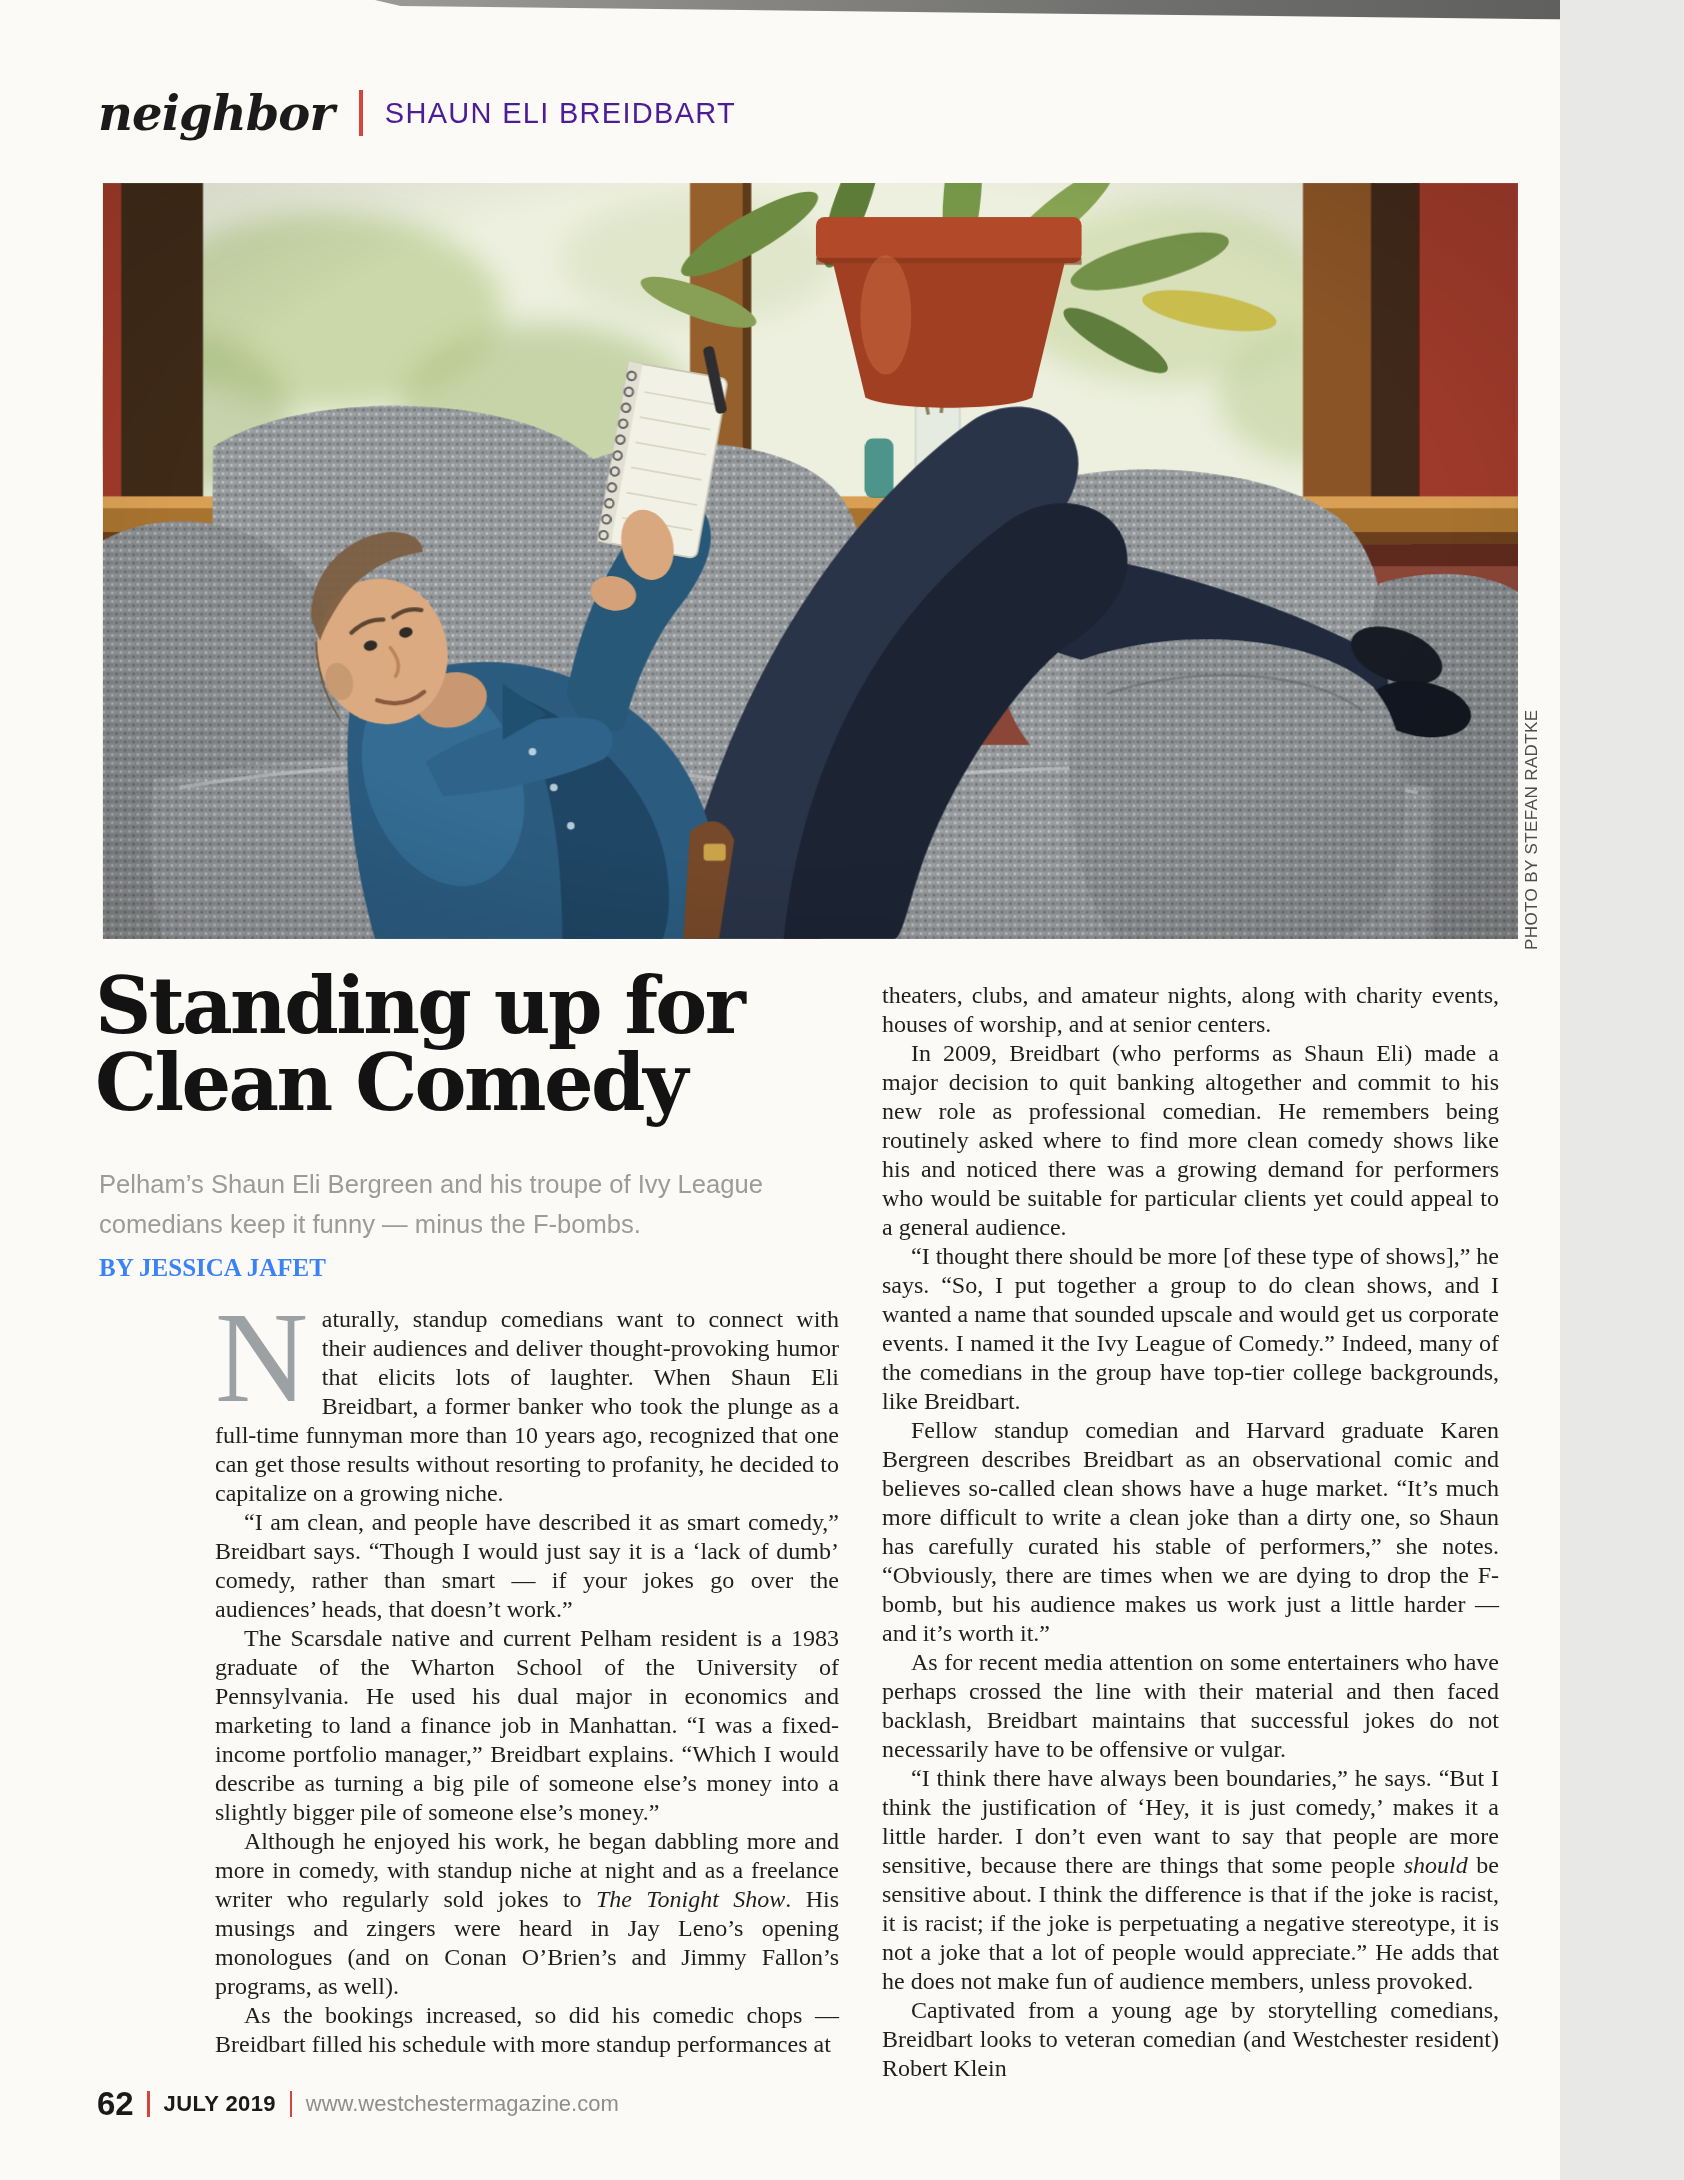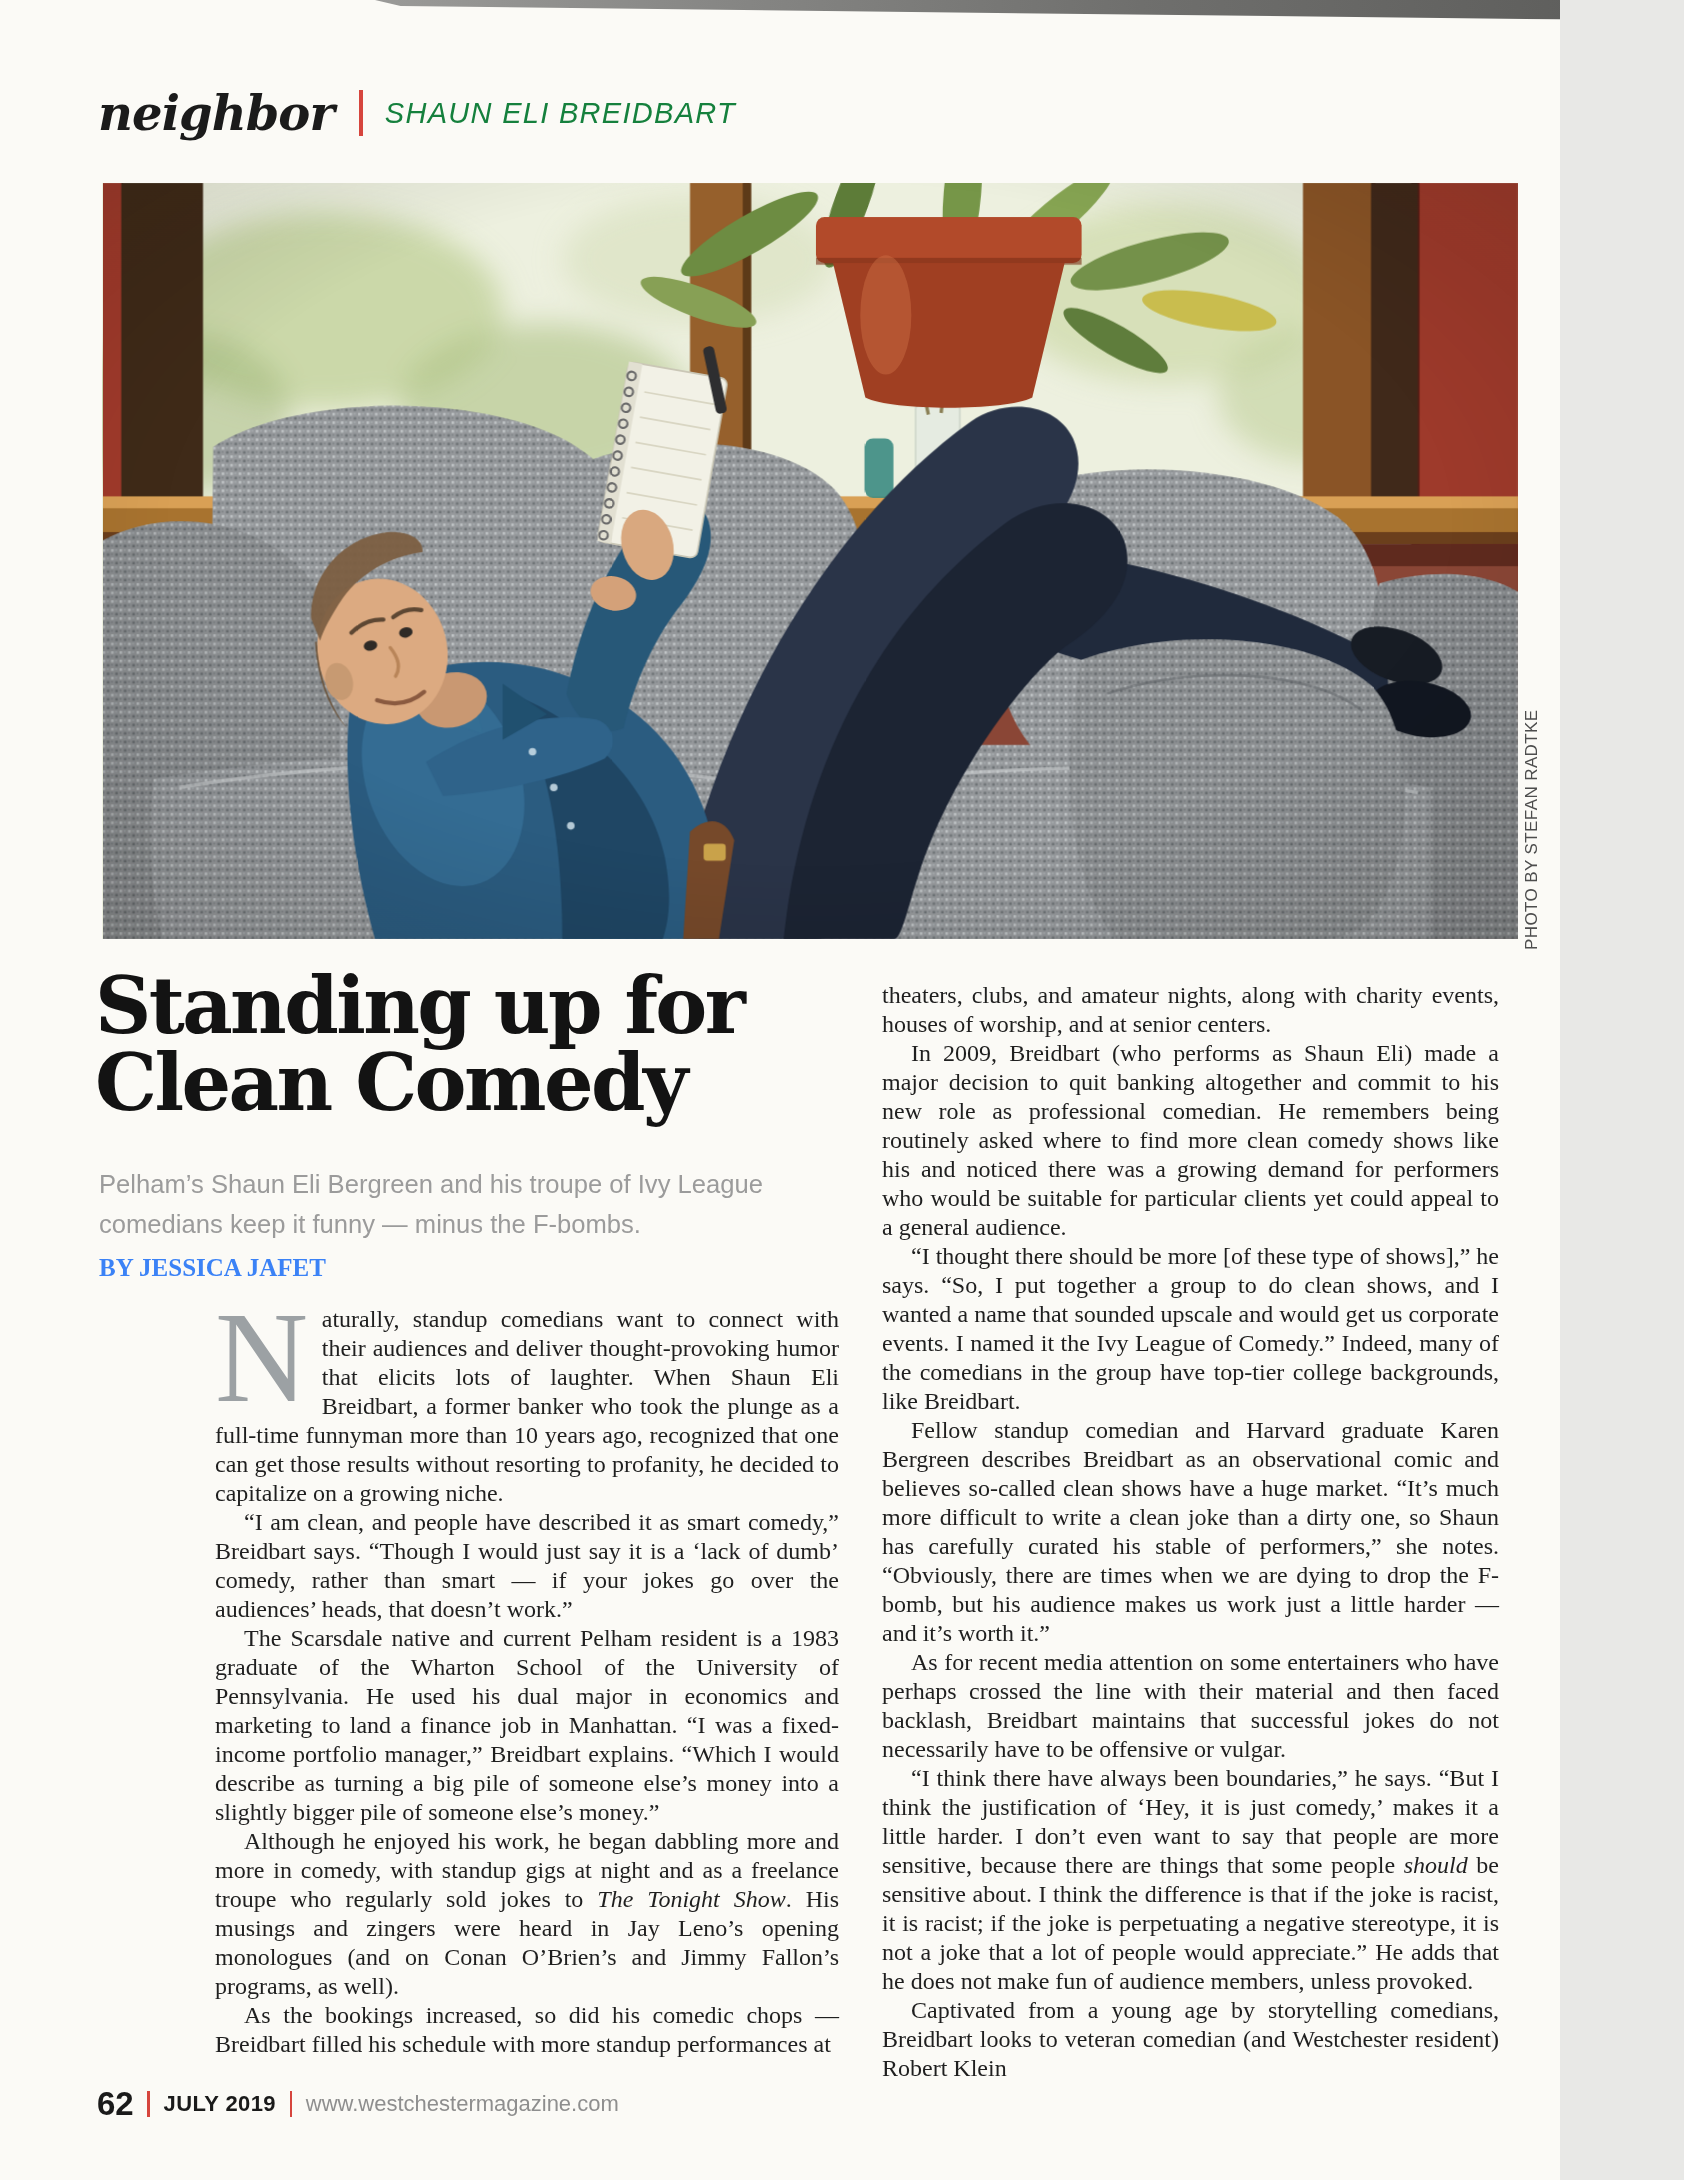--- a/index.html
+++ b/index.html
@@ -13,22 +13,22 @@
   .page-edge-strip{position:absolute;left:1581px;top:20.4px;width:104px;height:2160px;
                    background:linear-gradient(90deg,#f3f4f0,#ecedе9 40%,#eff0ec);}
   .page-edge-shadow{position:absolute;left:1561px;top:20.4px;width:17px;height:2160px;
                     background:linear-gradient(90deg,rgba(0,0,0,0),rgba(0,0,0,0.07));}
 
   
   .kicker{position:absolute;left:98px;top:85px;display:flex;align-items:center;}
   .kicker .section{font-family:"DejaVu Serif", serif;font-style:italic;font-weight:bold;
                    font-size:48px;color:#1b1b1b;letter-spacing:-0.9px;}
   .kicker .bar{width:3.4px;height:46px;margin:0 22px 0 25.6px;}
-  .kicker .subject{font-family:"Liberation Sans", sans-serif;font-size:29px;color:#15803d;
-                   letter-spacing:1.3px;font-style:italic;}
+  .kicker .subject{font-family:"Liberation Sans", sans-serif;font-size:29px;color:#4c1d95;
+                   letter-spacing:1.3px;}
 
   
   .photo{position:absolute;left:102px;top:183px;width:1416px;height:756px;overflow:hidden;
          background:#edf0df;}
   .photo svg{display:block;}
   .credit{position:absolute;left:1522px;top:694px;height:256px;
           writing-mode:vertical-rl;transform:rotate(180deg);
           font-family:"Liberation Sans", sans-serif;font-size:17px;color:#4d4d4d;
           letter-spacing:0.4px;white-space:nowrap;}
 
@@ -245,21 +245,21 @@
     <div>Standing up for</div>
     <div>Clean Comedy</div>
   </div>
   <div class="subhead">Pelham’s Shaun Eli Bergreen and his troupe of Ivy League comedians keep it funny — minus the F-bombs.</div>
   <div class="byline">BY JESSICA JAFET</div>
 
   <div class="col col-left">
     <p class="first"><span class="dropcap">N</span><span><span>aturally, standup comedians want to connect with their audiences and deliver thought-provoking humor that elicits lots of laughter. When Shaun Eli Breidbart, a former banker who took the plunge as a full-time funnyman more than 10 years ago, recognized that one can get those results without resorting to profanity, he decided to capitalize on a growing niche.</span></span></p>
     <p><span><span>“I am clean, and people have described it as smart comedy,” Breidbart says. “Though I would just say it is a ‘lack of dumb’ comedy, rather than smart — if your jokes go over the audiences’ heads, that doesn’t work.”</span></span></p>
     <p><span><span>The Scarsdale native and current Pelham resident is a 1983 graduate of the Wharton School of the University of Pennsylvania. He used his dual major in economics and marketing to land a finance job in Manhattan. “I was a fixed-income portfolio manager,” Breidbart explains. “Which I would describe as turning a big pile of someone else’s money into a slightly bigger pile of someone else’s money.”</span></span></p>
-    <p><span><span>Although he enjoyed his work, he began dabbling more and more in comedy, with standup gigs at night and as a freelance troupe who regularly sold jokes to </span><span class="it">The Tonight Show</span><span>. His musings and zingers were heard in Jay Leno’s opening monologues (and on Conan O’Brien’s and Jimmy Fallon’s programs, as well).</span></span></p>
+    <p><span><span>Although he enjoyed his work, he began dabbling more and more in comedy, with standup niche at night and as a freelance writer who regularly sold jokes to </span><span class="it">The Tonight Show</span><span>. His musings and zingers were heard in Jay Leno’s opening monologues (and on Conan O’Brien’s and Jimmy Fallon’s programs, as well).</span></span></p>
     <p><span><span>As the bookings increased, so did his comedic chops — Breidbart filled his schedule with more standup performances at</span></span></p>
   </div>
 
   <div class="col col-right">
     <p class="first"><span><span>theaters, clubs, and amateur nights, along with charity events, houses of worship, and at senior centers.</span></span></p>
     <p><span><span>In 2009, Breidbart (who performs as Shaun Eli) made a major decision to quit banking altogether and commit to his new role as professional comedian. He remembers being routinely asked where to find more clean comedy shows like his and noticed there was a growing demand for performers who would be suitable for particular clients yet could appeal to a general audience.</span></span></p>
     <p><span><span>“I thought there should be more [of these type of shows],” he says. “So, I put together a group to do clean shows, and I wanted a name that sounded upscale and would get us corporate events. I named it the Ivy League of Comedy.” Indeed, many of the comedians in the group have top-tier college backgrounds, like Breidbart.</span></span></p>
     <p><span><span>Fellow standup comedian and Harvard graduate Karen Bergreen describes Breidbart as an observational comic and believes so-called clean shows have a huge market. “It’s much more difficult to write a clean joke than a dirty one, so Shaun has carefully curated his stable of performers,” she notes. “Obviously, there are times when we are dying to drop the F-bomb, but his audience makes us work just a little harder — and it’s worth it.”</span></span></p>
     <p><span><span>As for recent media attention on some entertainers who have perhaps crossed the line with their material and then faced backlash, Breidbart maintains that successful jokes do not necessarily have to be offensive or vulgar.</span></span></p>
     <p><span><span>“I think there have always been boundaries,” he says. “But I think the justification of ‘Hey, it is just comedy,’ makes it a little harder. I don’t even want to say that people are more sensitive, because there are things that some people </span><span class="it">should</span><span> be sensitive about. I think the difference is that if the joke is racist, it is racist; if the joke is perpetuating a negative stereotype, it is not a joke that a lot of people would appreciate.” He adds that he does not make fun of audience members, unless provoked.</span></span></p>

